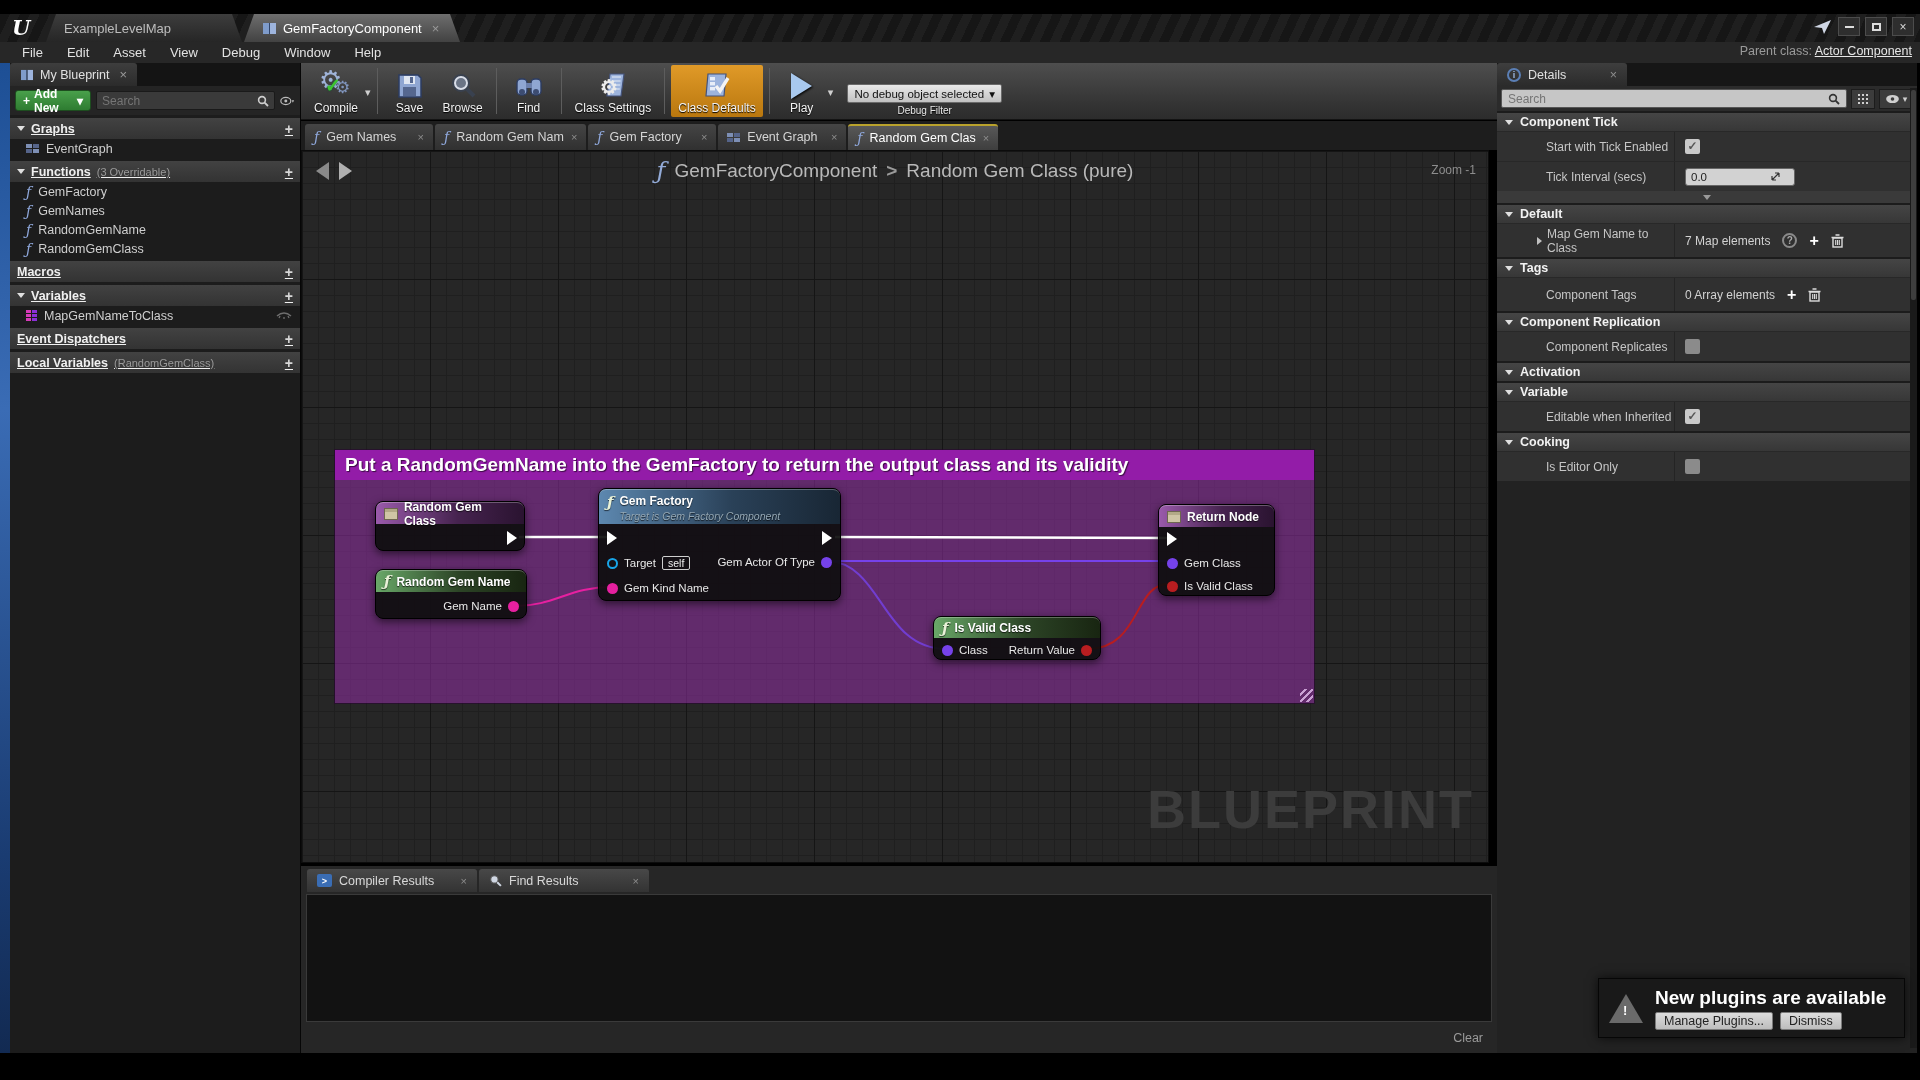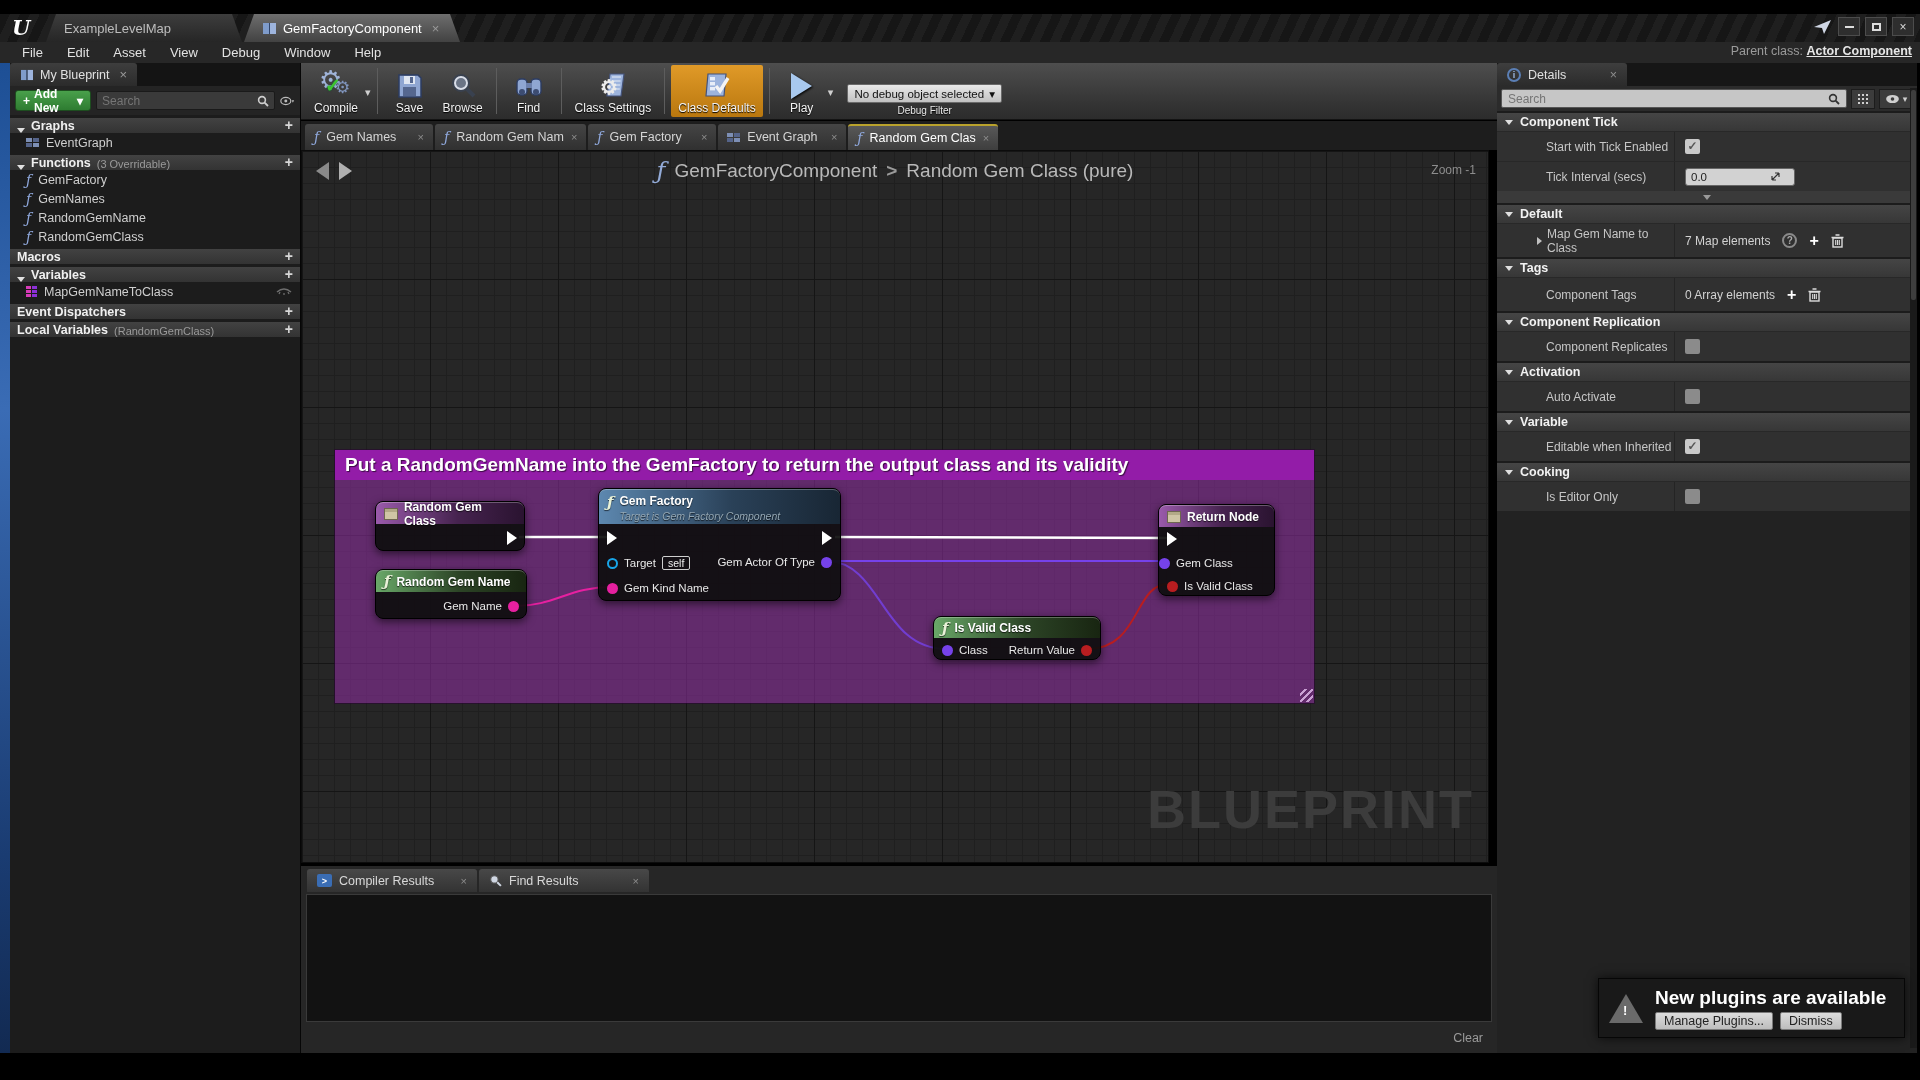--- a/index.html
+++ b/index.html
@@ -18,34 +18,34 @@
   .tab-close { color:#9a9a9a; font-size:13px; margin-left:4px; }
   .win-controls { position:absolute; right:6px; top:3px; display:flex; gap:5px; align-items:center; }
   .wbtn { width:22px; height:19px; background:#2e2e2e; border:1px solid #4c4c4c; display:flex; align-items:center; justify-content:center; color:#d8d8d8; font-size:12px; }
   .wbtn .bar { width:9px; height:2px; background:#ddd; }
   .wbtn .box { width:9px; height:8px; border:2px solid #ddd; }
 
   
   .menubar { position:absolute; left:0; top:42px; width:1920px; height:21px; background:#272727; display:flex; align-items:center; padding-left:10px; }
   .menu-item { padding:0 12px; font-size:13px; color:#e2e2e2; }
   .parent-class { position:absolute; right:8px; top:2px; font-size:12.5px; color:#9a9a9a; }
-  .parent-class b { color:#e6e6e6; font-weight:bold; text-decoration:underline; }
+  .parent-class b { color:#e6e6e6; font-weight:normal; text-decoration:underline; }
 
   .desktop-strip { position:absolute; left:0; top:63px; width:10px; height:990px;
     background:linear-gradient(#1d4f95,#3a6cb5 35%,#1a3c72 80%,#122a52); }
 
   
   .left-panel { position:absolute; left:10px; top:63px; width:291px; height:990px; background:#1c1c1c; border-right:1px solid #060606; }
   .lp-tabrow { height:23px; background:#141414; display:flex; }
   .lp-tab { display:flex; align-items:center; gap:6px; background:linear-gradient(#3e3e3e,#2b2b2b); padding:0 10px; font-size:12.5px; color:#e0e0e0; border-radius:3px 3px 0 0; }
   .addnew-row { height:29px; display:flex; align-items:center; gap:5px; padding:0 5px; background:#242424; }
   .btn-addnew { height:21px; background:linear-gradient(#49a04b,#2e7c31); border:1px solid #1d4d1f; border-radius:3px; color:#fff; font-size:12px; font-weight:bold; display:flex; align-items:center; gap:4px; padding:0 7px; }
   .search-box { flex:1; height:19px; background:#3a3a3a; border:1px solid #1a1a1a; border-radius:2px; display:flex; align-items:center; padding:0 5px; }
   .search-box input { flex:1; background:transparent; border:0; outline:0; color:#b5b5b5; font-size:12px; font-family:inherit; }
-  .sec-hd { height:15px; margin-top:3px; background:linear-gradient(#424242,#333); display:flex; align-items:flex-end; gap:6px; padding:0 7px; font-size:12.5px; font-weight:bold; color:#f0f0f0; }
+  .sec-hd { height:21px; margin-top:3px; background:linear-gradient(#424242,#333); display:flex; align-items:center; gap:6px; padding:0 7px; font-size:12.5px; font-weight:bold; color:#f0f0f0;text-decoration:underline; }
   .sec-note { font-weight:normal; color:#9a9a9a; font-size:11px; }
   .sec-plus { margin-left:auto; color:#d8d8d8; font-weight:bold; font-size:14px; }
   .lp-item { height:19px; display:flex; align-items:center; gap:7px; padding-left:16px; font-size:12.5px; color:#cfcfcf; }
   .fn-glyph { font-family:"DejaVu Serif",serif; font-style:italic; color:#8fa8dc; font-size:14px; line-height:1; }
   .grid-ic { display:grid; grid-template-columns:6px 6px; grid-template-rows:4px 4px; gap:1px; }
   .grid-ic i { background:#7d8fb5; } .grid-ic i:nth-child(2){background:#55648a;} .grid-ic i:nth-child(3){background:#55648a;}
   .map-ic { display:grid; grid-template-columns:5px 5px; grid-template-rows:3px 3px 3px; gap:1px; }
   .map-ic i:nth-child(odd){ background:#d63ab8; } .map-ic i:nth-child(even){ background:#8b30d8; }
   .eye-small { margin-left:auto; margin-right:8px; opacity:.65; }
   .tri-d { width:0; height:0; border-left:4px solid transparent; border-right:4px solid transparent; border-top:5px solid #e0e0e0; }
@@ -512,21 +512,21 @@
     </div>
 
     <div class="bpnode" style="left:856px;top:353px;width:117px;height:92px;">
       <div class="nhd purple" style="font-size:12px;">
           <span class="boxicon"></span>
           <span>Return Node</span>
         </div>
       <span class="pinrow" style="left:8px;top:27px;">
           <span class="execpin"></span>
         </span>
-      <span class="pinrow" style="left:0;top:52px;">
+      <span class="pinrow" style="left:8px;top:52px;">
         <span class="dpin" style="background:#7642ea;"></span>
         <span>Gem Class</span>
       </span>
       <span class="pinrow" style="left:8px;top:75px;">
         <span class="dpin" style="background:#b81d20;"></span>
         <span>Is Valid Class</span>
       </span>
     </div>
 
     <span class="watermark">BLUEPRINT</span>
@@ -651,26 +651,20 @@
       <span class="dlabel">Component Replicates</span>
       <span class="dval">
           <span class="chk off"></span>
         </span>
     </div>
 
     <div class="dsec-hd">
         <span class="tri-d"></span>
         <span>Activation</span>
       </div>
-    <div class="drow">
-      <span class="dlabel">Auto Activate</span>
-      <span class="dval">
-          <span class="chk off"></span>
-        </span>
-    </div>
 
     <div class="dsec-hd">
         <span class="tri-d"></span>
         <span>Variable</span>
       </div>
     <div class="drow">
       <span class="dlabel">Editable when Inherited</span>
       <span class="dval">
           <span class="chk on">✓</span>
         </span>

